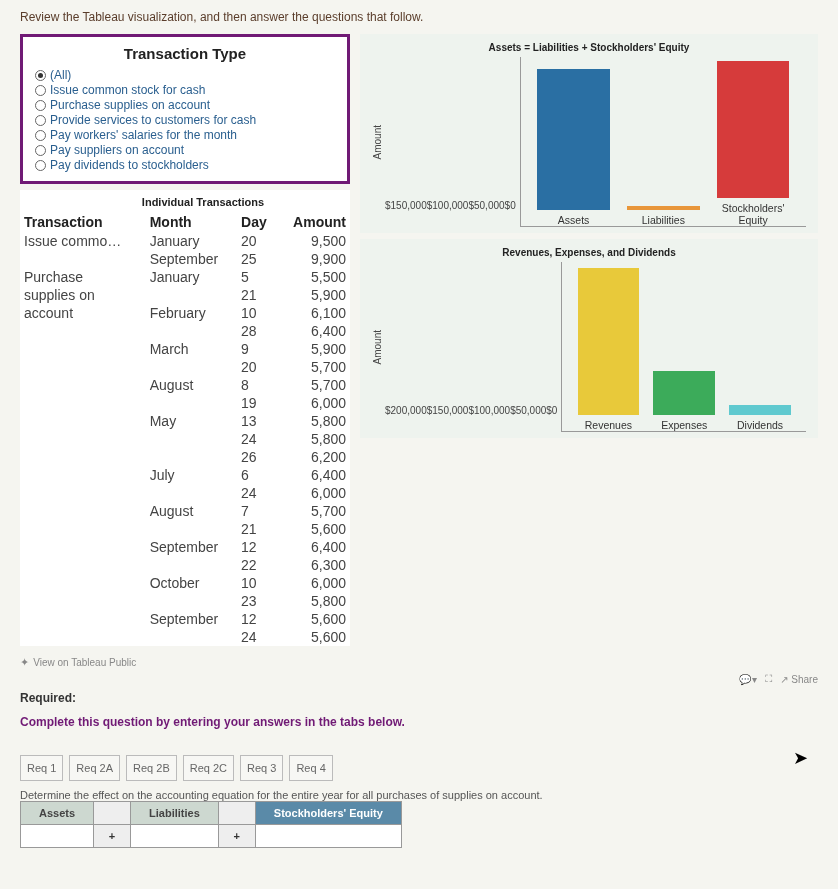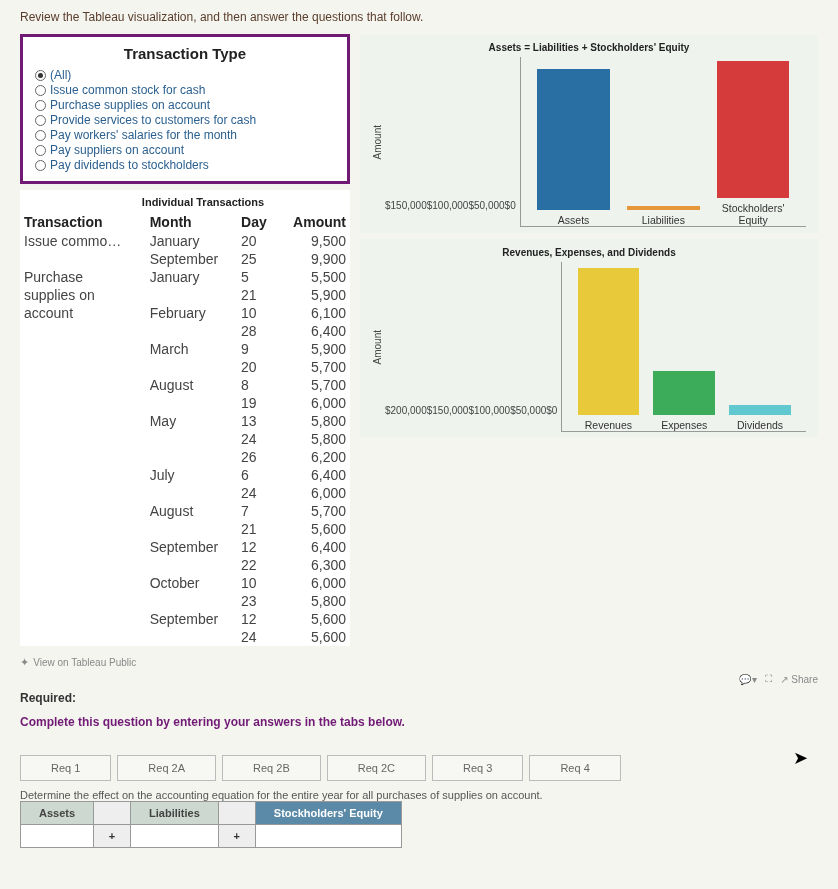--- a/index.html
+++ b/index.html
@@ -26,21 +26,21 @@
   .ylabel { writing-mode:vertical-rl; transform:rotate(180deg); font-size:10px; color:#444; align-self:center; margin-right:2px; }
   .bars { flex:1; display:flex; align-items:flex-end; justify-content:space-around; border-left:1px solid #999; border-bottom:1px solid #999; padding:0 8px 0; position:relative; }
   .barcol { display:flex; flex-direction:column; align-items:center; width:30%; }
   .bar { width:90%; }
   .cat { font-size:10.5px; color:#333; margin-top:4px; text-align:center; }
   .footer-link { font-size:10px; color:#888; margin:4px 0 8px; display:flex; align-items:center; gap:4px; }
   .footer-link .gear { font-size:11px; }
   .req-label { font-size:12px; font-weight:bold; color:#333; margin:4px 0 10px; }
   .req-text { font-size:12px; font-weight:bold; color:#701a75; margin-bottom:26px; }
   .tabs { display:flex; gap:6px; margin-bottom:8px; }
-  .tab { border:1px solid #bbb; background:#f7f7f4; padding:6px 30px; font-size:11px; color:#666; cursor:pointer; }
+  .tab { border:1px solid #bbb; background:#f7f7f4; padding:6px 6px; font-size:11px; color:#666; cursor:pointer; }
   .sub-instr { font-size:11px; color:#555; margin-bottom:0; }
   .acct-tbl { border-collapse:collapse; font-size:11px; }
   .acct-tbl th { background:#cdd8d0; border:1px solid #999; padding:5px 18px; color:#444; font-weight:bold; }
   .acct-tbl th.active { background:#5a8aa8; color:#fff; }
   .acct-tbl td { border:1px solid #999; padding:5px 10px; background:#fff; height:22px; min-width:70px; }
   .plus { text-align:center; font-weight:bold; background:#eee !important; width:20px; min-width:20px !important; }
   .cursor-arrow { position:absolute; font-size:18px; color:#000; }
   .share-row { display:flex; justify-content:flex-end; gap:8px; font-size:10px; color:#888; align-items:center; margin-top:-4px; margin-bottom:6px; }
 </style>
 </head>

